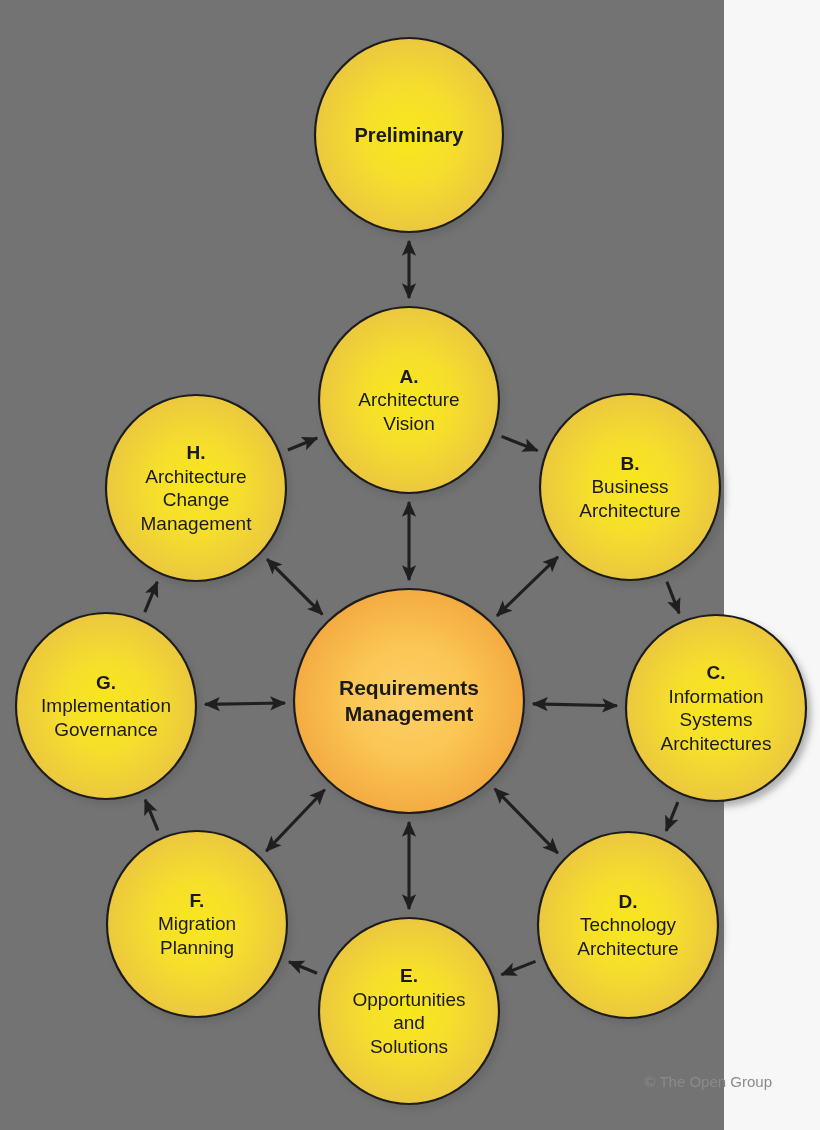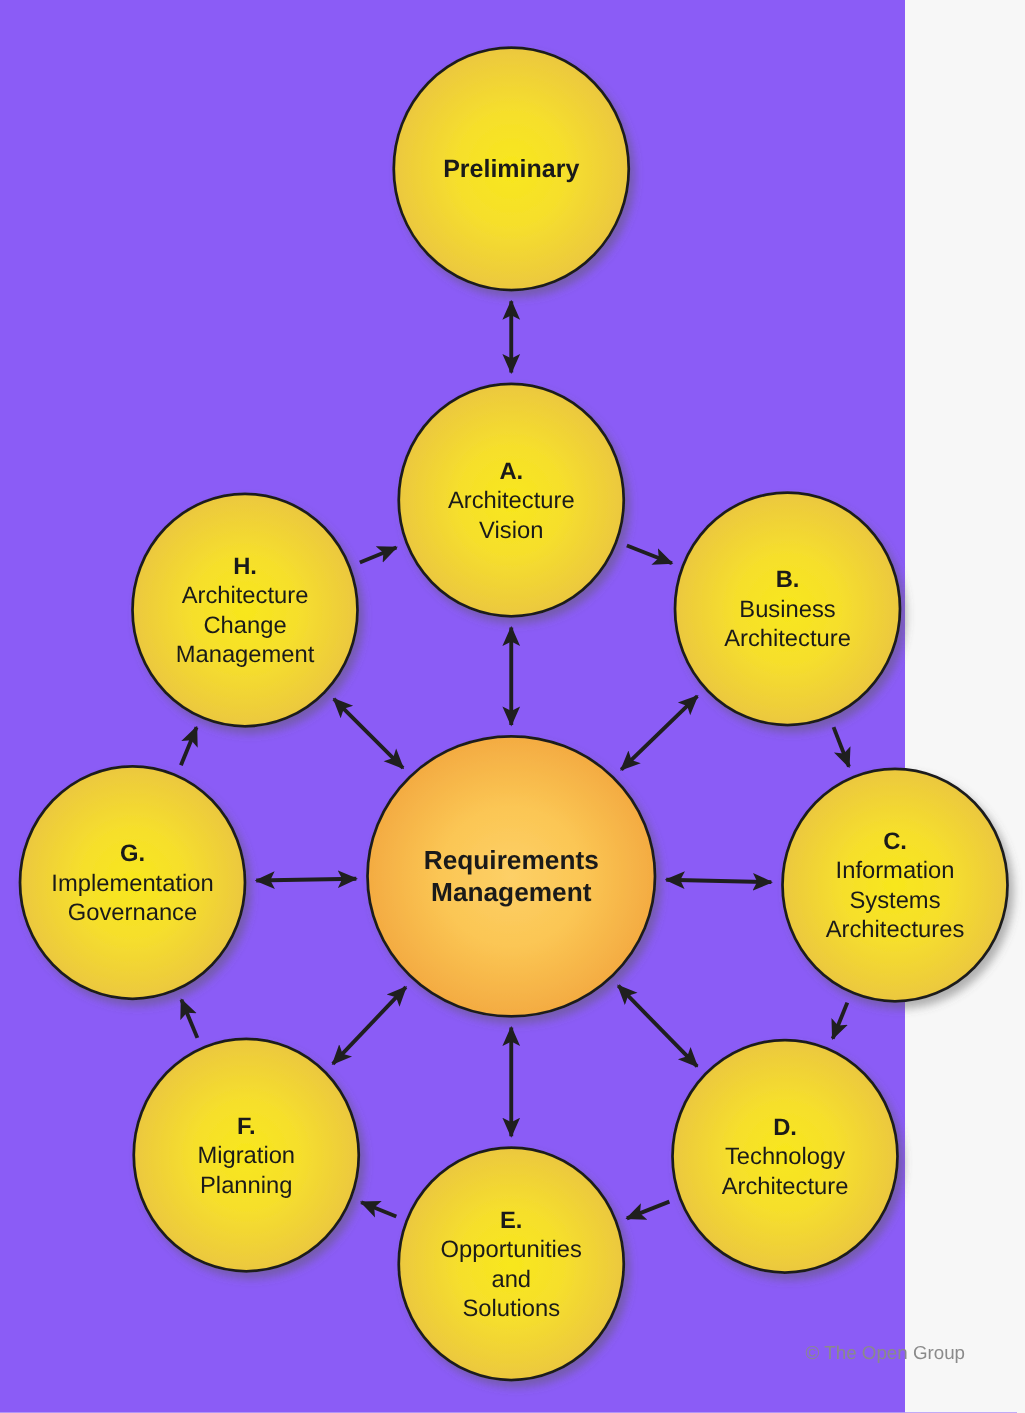--- a/index.html
+++ b/index.html
@@ -11,21 +11,21 @@
     width: 820px;
     height: 1130px;
     background: #f7f7f7;
     font-family: "Liberation Sans", sans-serif;
     overflow: hidden;
   }
   #diagram-root {
     position: relative;
     width: 724px;
     height: 1130px;
-    background: #8b5cf6;
+    background: #737373;
   }
   svg.adm-canvas {
     position: absolute;
     top: 0;
     left: 0;
     width: 820px;
     height: 1130px;
     display: block;
   }
   .node-label {

